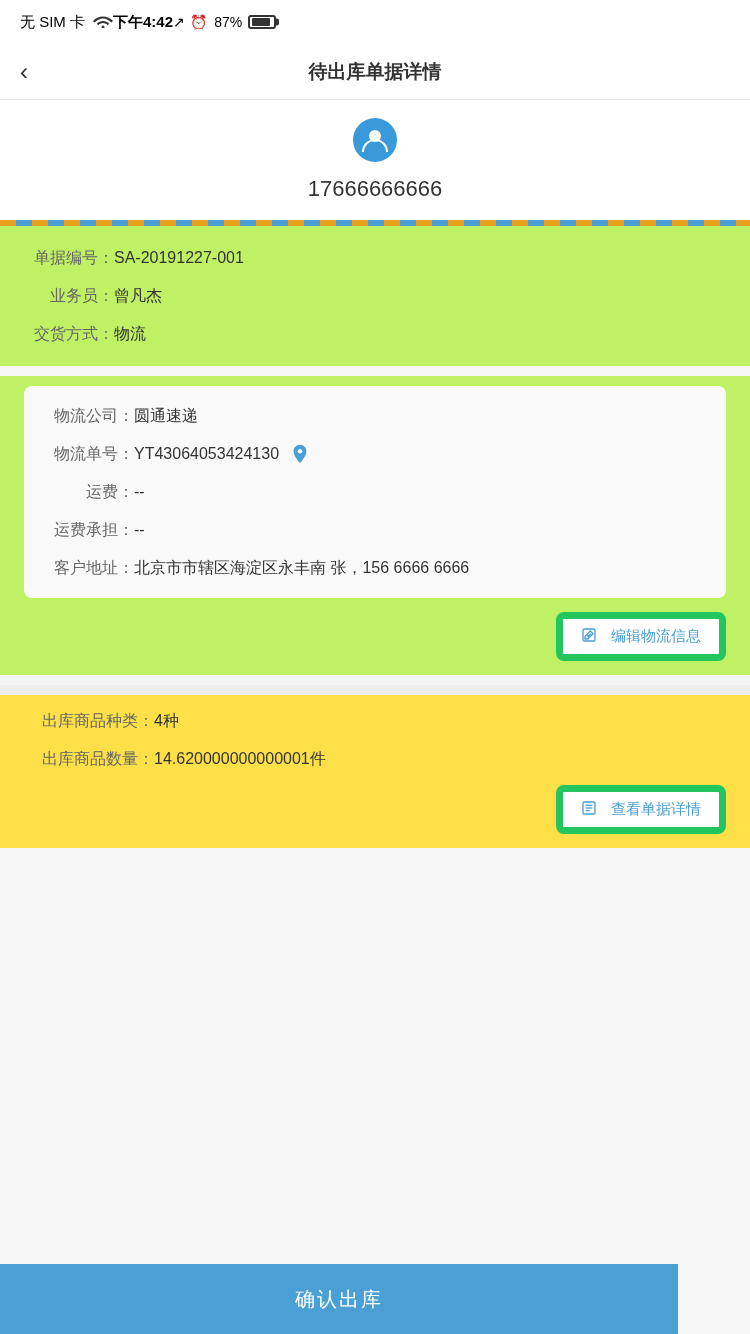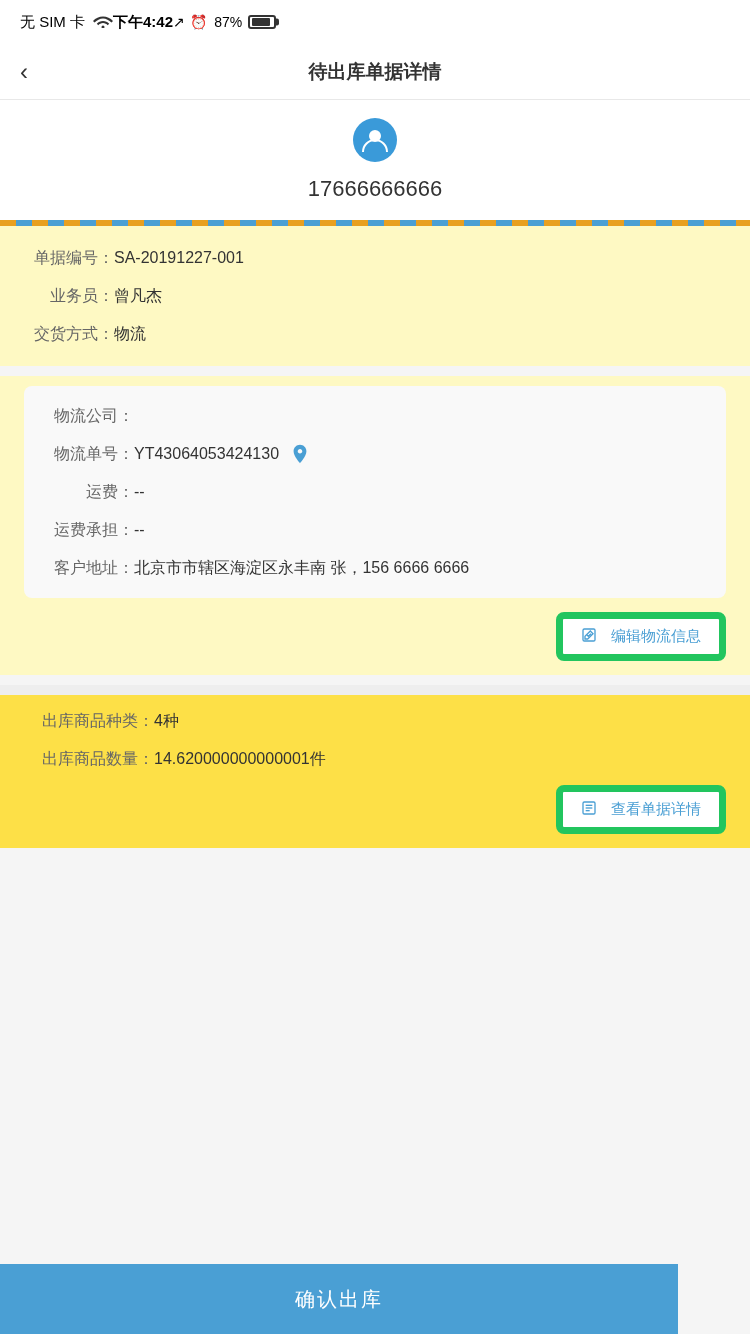--- a/index.html
+++ b/index.html
@@ -94,21 +94,21 @@
       background: repeating-linear-gradient(
         90deg,
         #e8a020 0px, #e8a020 16px,
         #4a9fd4 16px, #4a9fd4 32px
       );
       margin: 0;
     }
 
     
     .section {
-      background: #fef9c3;
+      background: #bef264;
       padding: 20px 24px;
       margin-bottom: 10px;
     }
 
     .info-row {
       display: flex;
       align-items: flex-start;
       margin-bottom: 14px;
       font-size: 16px;
       color: #333;
@@ -269,20 +269,21 @@
   <div class="info-row">
     <span class="info-label">交货方式：</span>
     <span class="info-value">物流</span>
   </div>
 </div>
 
 <div class="section" style="padding-top:10px;padding-bottom:14px;">
   <div class="logistics-card">
     <div class="info-row">
       <span class="info-label">物流公司：</span>
+      <span class="info-value">圆通速递</span>
     </div>
     <div class="info-row">
       <span class="info-label">物流单号：</span>
       <span class="info-value">
         <span>YT43064053424130</span>
         <span class="location-icon">
           <svg width="22" height="22" viewBox="0 0 24 24" fill="#4a9fd4">
             <path d="M12 2C8.13 2 5 5.13 5 9c0 5.25 7 13 7 13s7-7.75 7-13c0-3.87-3.13-7-7-7zm0 9.5c-1.38 0-2.5-1.12-2.5-2.5s1.12-2.5 2.5-2.5 2.5 1.12 2.5 2.5-1.12 2.5-2.5 2.5z"></path>
           </svg>
         </span>

